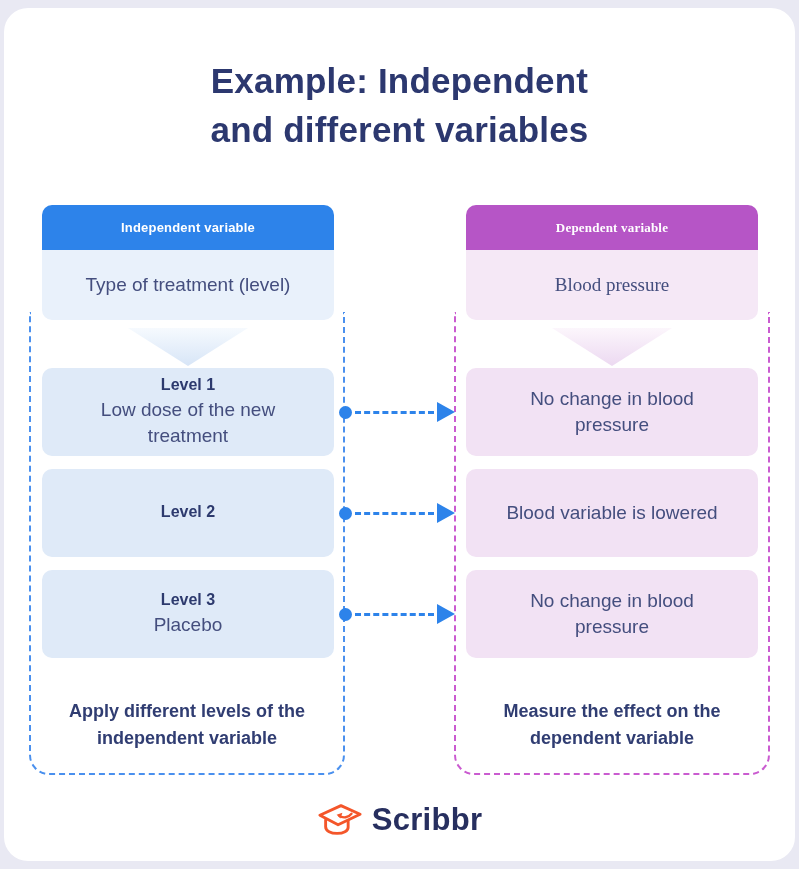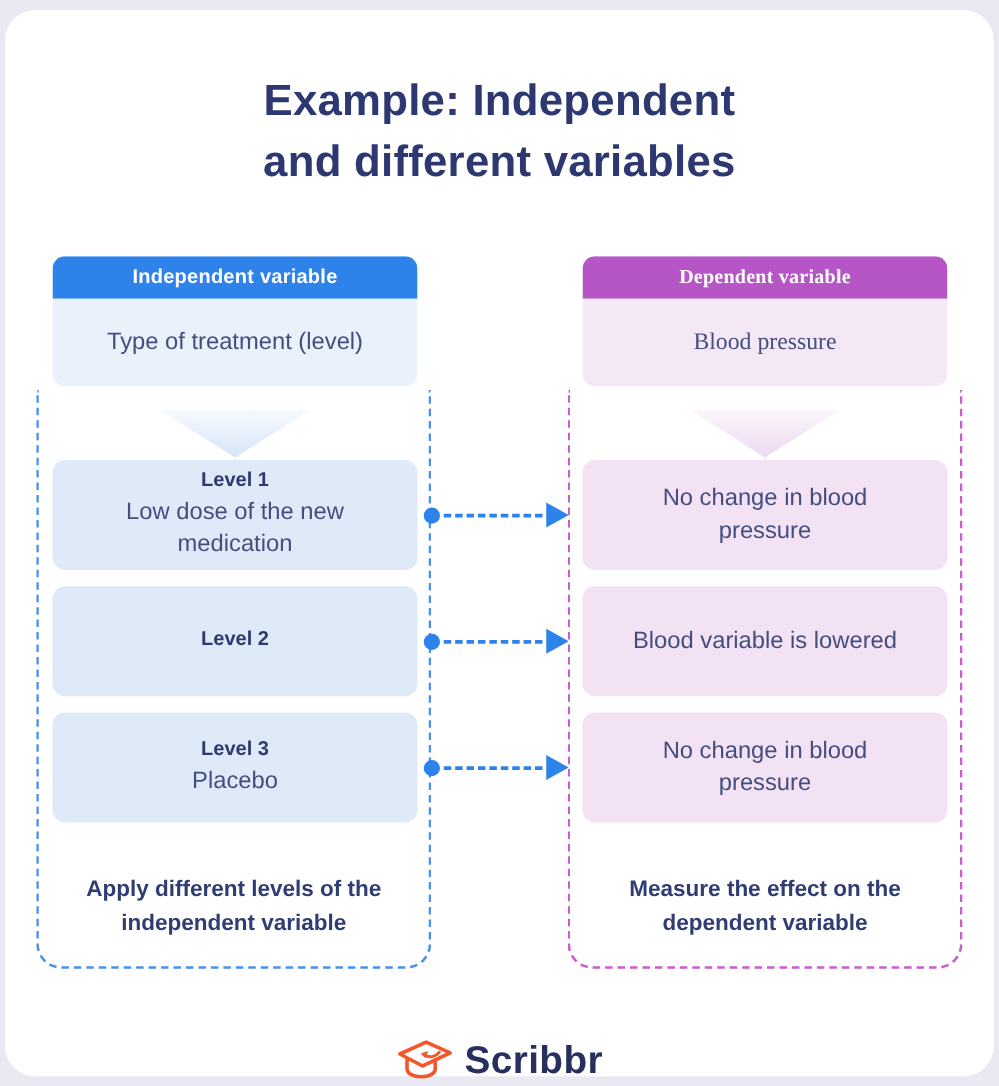--- a/index.html
+++ b/index.html
@@ -5,22 +5,22 @@
   html,body { margin:0; padding:0; background:#e9e9f3; font-family:"Liberation Sans", sans-serif; }
   .page { position:relative; width:799px; height:869px; margin:0 auto; background:#e9e9f3; overflow:hidden; }
   .card { position:absolute; left:4px; top:8px; right:4px; bottom:8px; background:#ffffff; border-radius:24px; }
 
   .title { position:absolute; top:56px; left:0; width:100%; text-align:center;
            font-size:35px; font-weight:700; color:#2c386f; line-height:49px; letter-spacing:0.2px; }
 
   .col-header { position:absolute; width:292px; top:205px; border-radius:10px; overflow:hidden; }
   .col-header.left  { left:42px; }
   .col-header.right { left:466px;font-family:Liberation Serif, serif; }
-  .band { height:34px; display:flex; align-items:center; justify-content:center;
-          color:#ffffff; font-size:16px; font-weight:700; letter-spacing:0.2px; }
+  .band { height:45px; display:flex; align-items:center; justify-content:center;
+          color:#ffffff; font-size:13px; font-weight:700; letter-spacing:0.2px; }
   .band.blue   { background:#2d83ea; }
   .band.purple { background:#b655c6; }
   .sub  { height:70px; display:flex; align-items:center; justify-content:center;
           font-size:19px; color:#444e7e; }
   .sub.blue   { background:#e9f1fb; }
   .sub.purple { background:#f5e8f6; }
 
   .tri { position:absolute; top:328px; width:120px; height:38px;
          clip-path:polygon(0 0, 100% 0, 50% 100%); }
   .tri.blue   { left:128px; background:linear-gradient(to bottom,#f6fafe,#d7e5f7); }
@@ -49,21 +49,21 @@
 
   .arrow { position:absolute; left:339px; width:116px; height:22px;
            display:flex; align-items:center; }
   .a1 { top:401px; } .a2 { top:502px; } .a3 { top:603px; }
   .arrow .dot  { width:13px; height:13px; border-radius:50%; background:#2d83ea; flex:none; }
   .arrow .line { flex:1; height:0; border-top:3px dashed #2d83ea; margin:0 3px; }
   .arrow .head { width:0; height:0; flex:none;
                  border-top:10px solid transparent; border-bottom:10px solid transparent;
                  border-left:18px solid #2d83ea; }
 
-  .logo { position:absolute; top:828px; left:0; width:100%;
+  .logo { position:absolute; top:800px; left:0; width:100%;
           display:flex; align-items:center; justify-content:center; gap:9px; }
   .wordmark { font-size:31px; font-weight:700; color:#272f5f; letter-spacing:0.3px; }
 </style>
 </head>
 <body>
 
 <div class="page">
   <div class="card"></div>
 
   <div class="title">
@@ -82,21 +82,21 @@
   </div>
 
   <div class="tri blue"></div>
   <div class="tri purple"></div>
 
   <div class="dashed blue"></div>
   <div class="dashed purple"></div>
 
   <div class="row-box blue r1">
     <div class="row-label">Level 1</div>
-    <div class="row-text">Low dose of the new medication</div>
+    <div class="row-text">Low dose of the new treatment</div>
   </div>
   <div class="row-box blue r2">
     <div class="row-label">Level 2</div>
   </div>
   <div class="row-box blue r3">
     <div class="row-label">Level 3</div>
     <div class="row-text">Placebo</div>
   </div>
 
   <div class="row-box purple r1">

